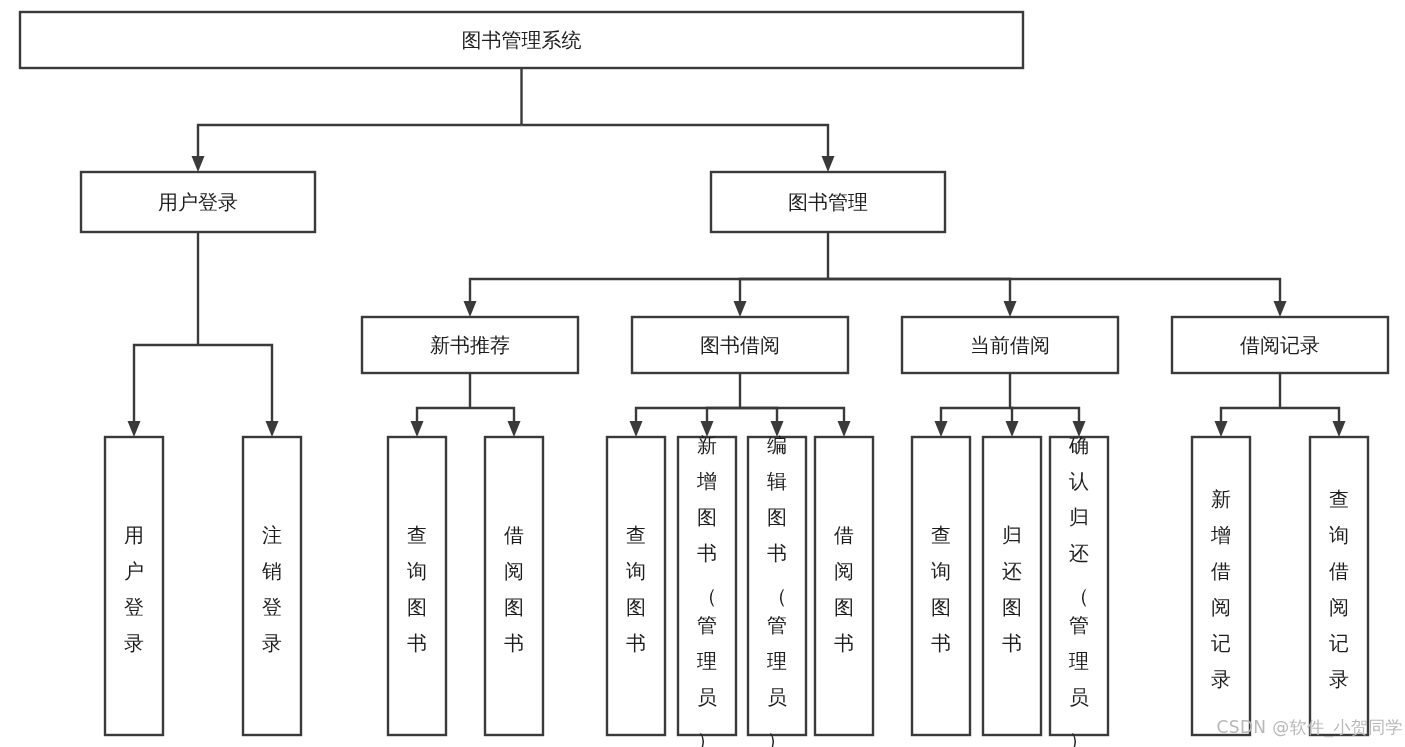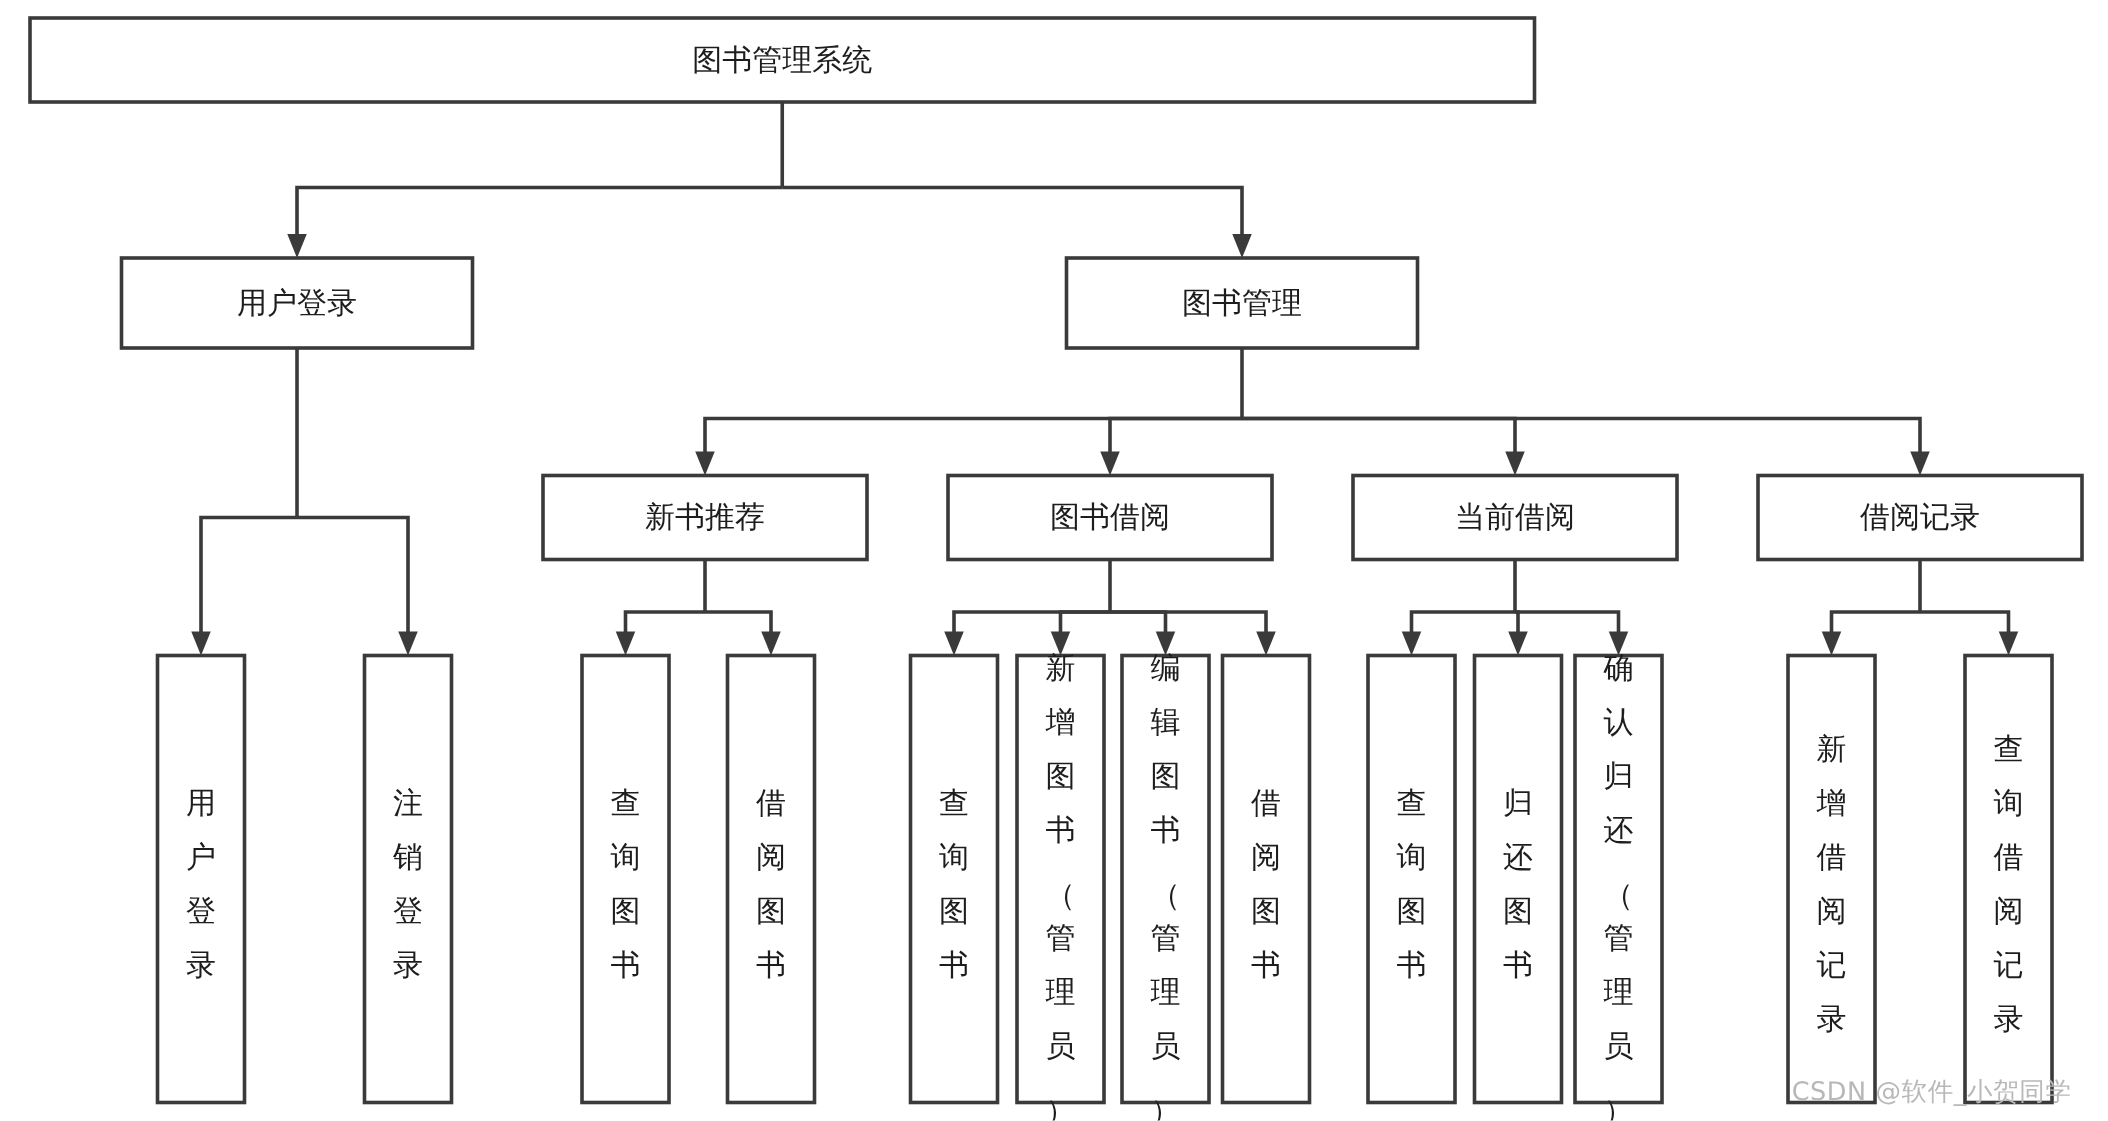--- a/index.html
+++ b/index.html
@@ -53,21 +53,21 @@
   }
   .node-label-v {
     fill: #1d1d1d;
     font-family: "DejaVu Sans", "Liberation Sans", sans-serif;
     font-size: 20px;
     text-anchor: middle;
     white-space: pre;
   }
   .watermark-text {
     position: absolute;
-    right: 24px;
+    right: 2px;
     bottom: 8px;
     font-family: "DejaVu Sans", "Liberation Sans", sans-serif;
     font-size: 17px;
     color: #b8b8b8;
     letter-spacing: 0.4px;
     user-select: none;
     pointer-events: none;
     white-space: nowrap;
   }
 </style>

